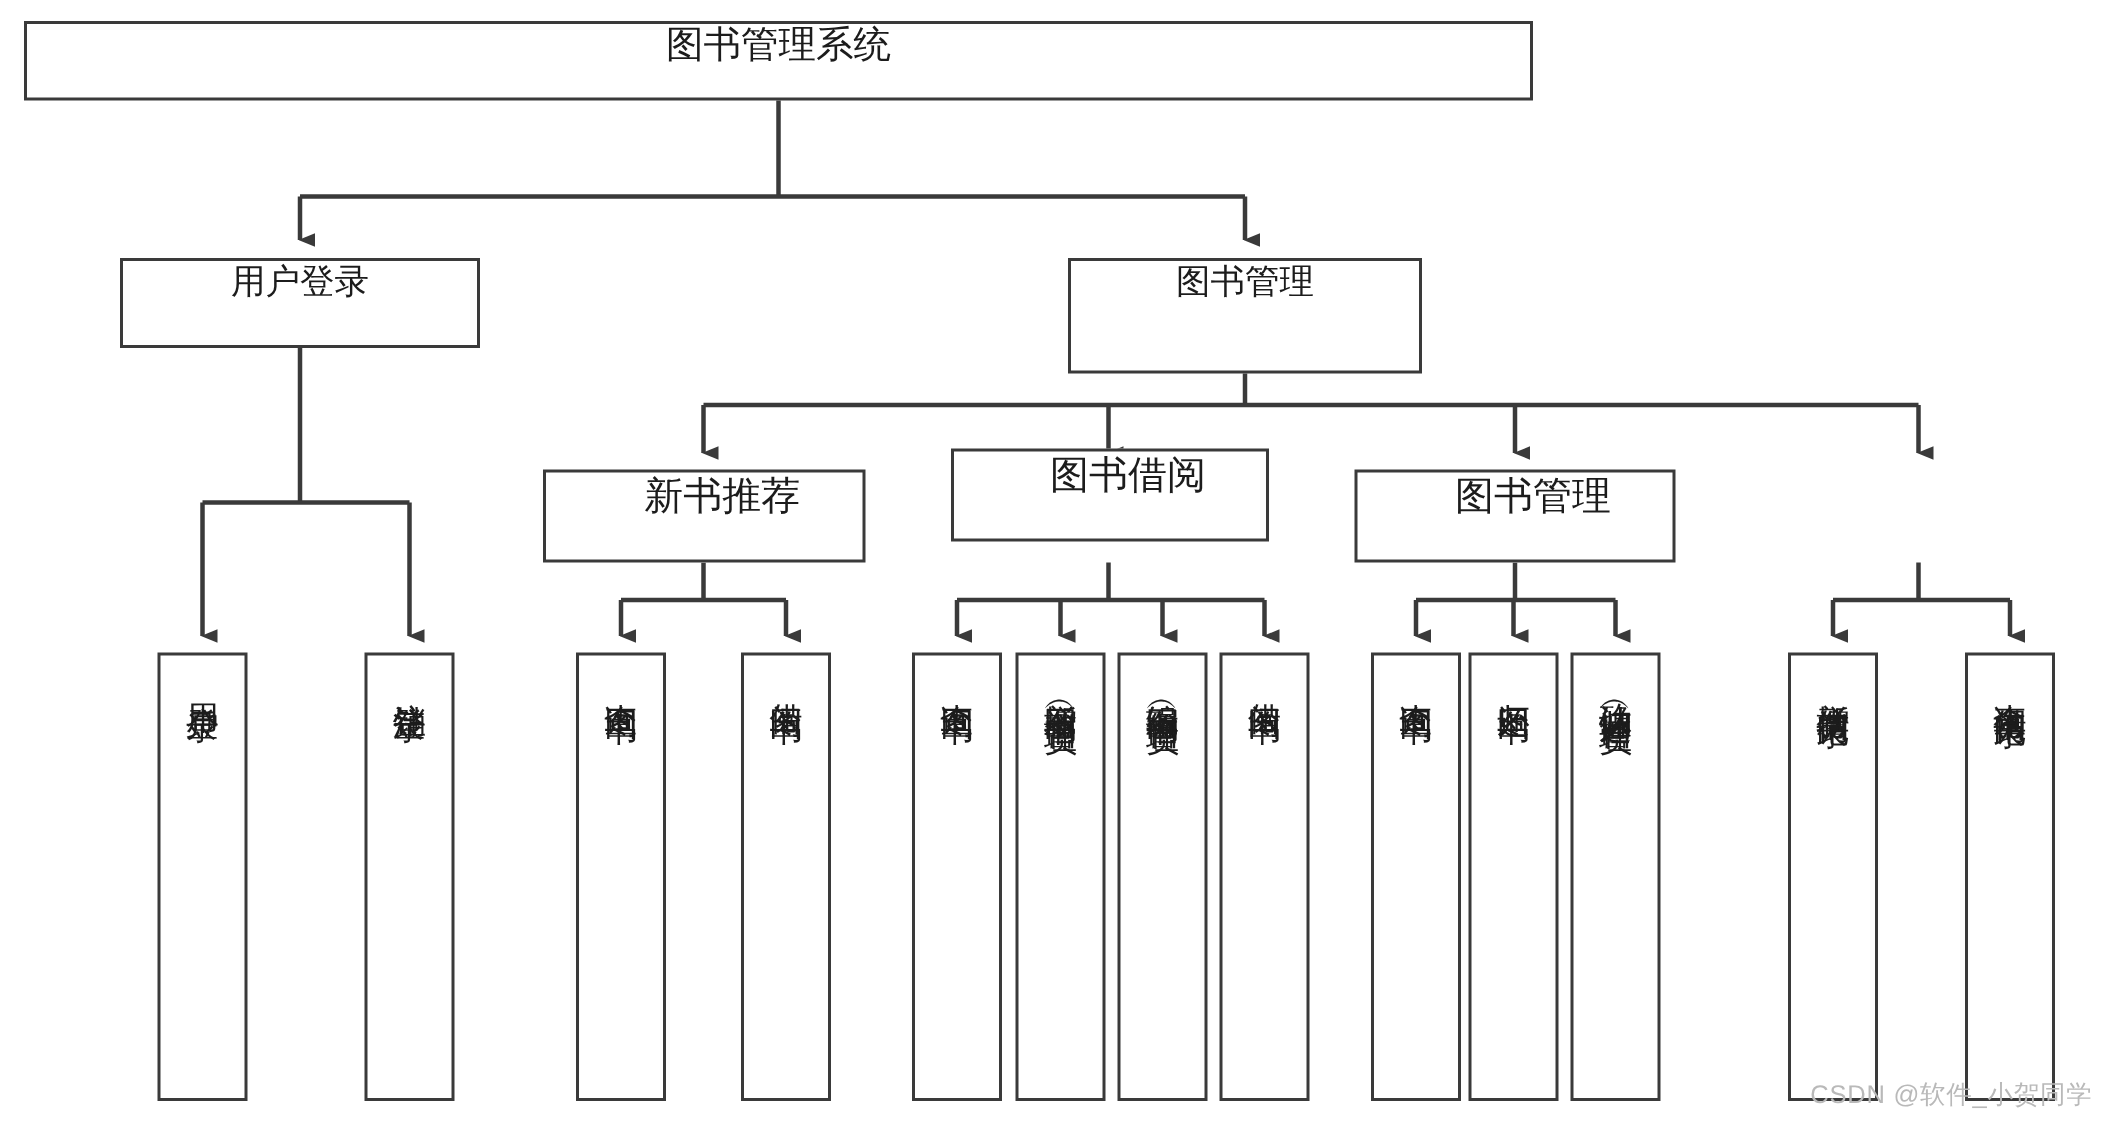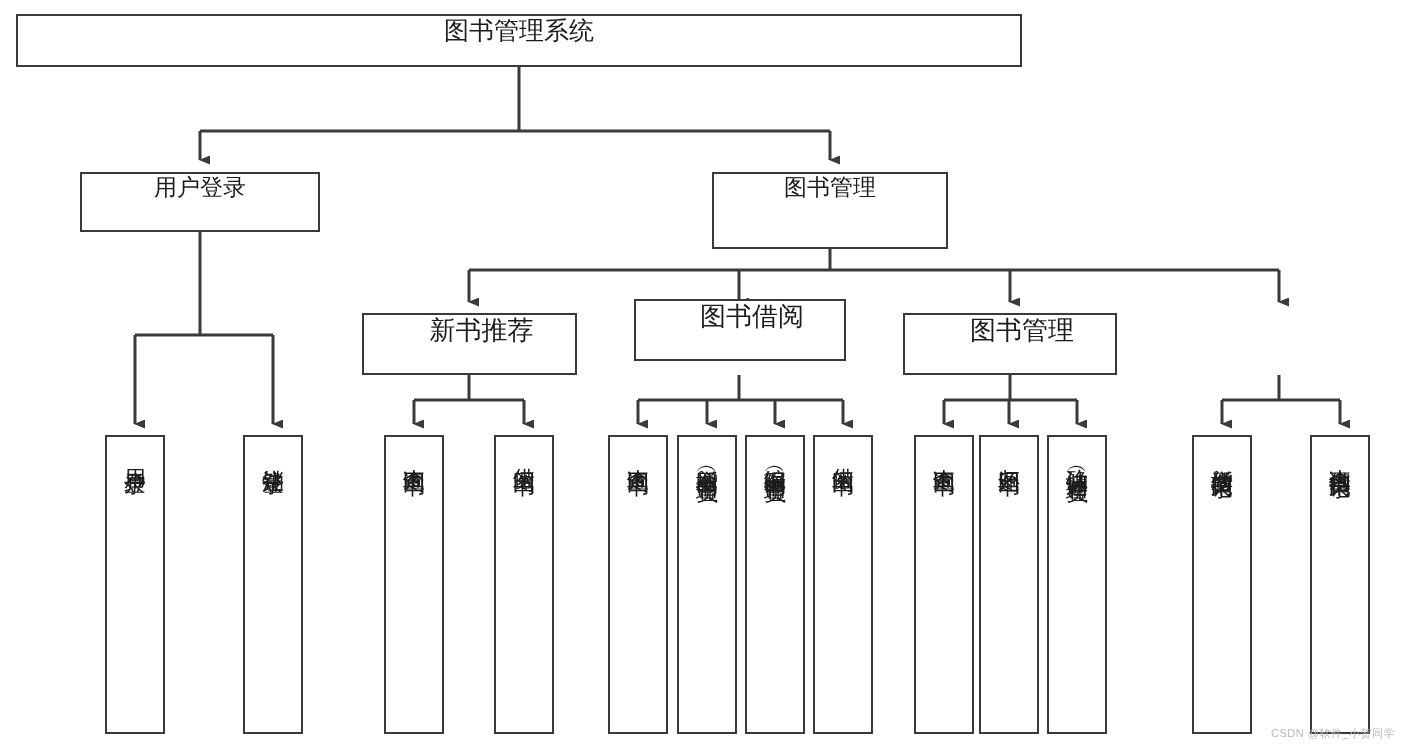--- a/index.html
+++ b/index.html
@@ -58,21 +58,21 @@
     writing-mode: vertical-rl;
     text-orientation: upright;
     letter-spacing: 2px;
     line-height: 1;
     white-space: nowrap;
   }
   .watermark {
     position: absolute;
     right: 10px;
     bottom: 6px;
-    font-size: 11px;
+    font-size: 17px;
     color: #b9b9b9;
     letter-spacing: 0.5px;
     white-space: nowrap;
   }
 </style>
 </head>
 <body>
 
 <div id="canvas">
 

